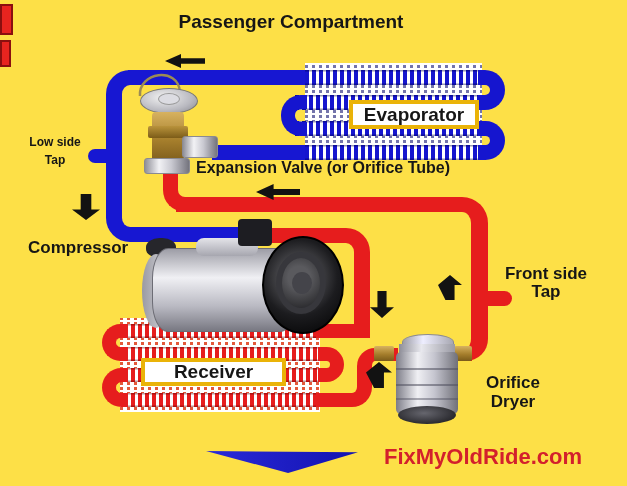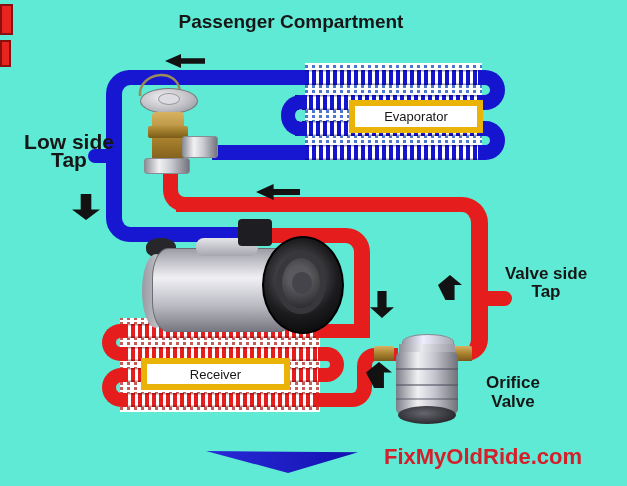--- a/index.html
+++ b/index.html
@@ -1,17 +1,17 @@
 <!DOCTYPE html>
 <html><head>
 <meta charset="utf-8">
 <style>
   html,body{margin:0;padding:0;background:#fff;}
   .stage{
-    position:relative;width:627px;height:486px;background:#5eead4;overflow:hidden;
+    position:relative;width:627px;height:486px;background:#fde047;overflow:hidden;
     font-family:"Liberation Sans", sans-serif;color:#161616;
   }
   .abs{position:absolute;}
   
   .pb{background:#1717d2;}           
   .pr{background:#e61d1d;}           
   .elb{position:absolute;background:transparent;box-sizing:border-box;border:0 solid #1717d2;}
   .elr{position:absolute;background:transparent;box-sizing:border-box;border:0 solid #e61d1d;}
   
   .fins-b{background-image:
@@ -27,22 +27,22 @@
       box-shadow:inset 0 1.5px 0 rgba(90,0,0,.4), inset 0 -1.5px 0 rgba(90,0,0,.4);}
   
   .ub{position:absolute;background:transparent;box-sizing:border-box;}
   .ub.left-b {border:14px solid #1515cf;border-right:none;border-radius:20px 0 0 20px;}
   .ub.right-b{border:15px solid #1515cf;border-left:none; border-radius:0 20px 20px 0;}
   .ub.left-r {border:14px solid #e61d1d;border-right:none;border-radius:20px 0 0 20px;}
   .ub.right-r{border:14px solid #e61d1d;border-left:none; border-radius:0 20px 20px 0;}
   
   .lbl{position:absolute;font-weight:bold;color:#161616;}
   .lbl.c{text-align:center;}
-  .boxlbl{position:absolute;background:#ffffff;border:6px solid #eab308;display:flex;
-      align-items:center;justify-content:center;font-weight:normal;font-size:13px;z-index:6;}
+  .boxlbl{position:absolute;background:#ffffff;border:4px solid #eab308;display:flex;
+      align-items:center;justify-content:center;font-weight:bold;font-size:19px;z-index:6;}
   
   .arw{position:absolute;background:#121212;z-index:7;}
   .a-left{clip-path:polygon(0 50%,40% 0,40% 31%,100% 31%,100% 69%,40% 69%,40% 100%);}
   .a-down{clip-path:polygon(31% 0,69% 0,69% 60%,100% 60%,50% 100%,0 60%,31% 60%);}
   .a-up{clip-path:polygon(50% 0,100% 40%,69% 40%,69% 100%,31% 100%,0 40%);}
   
   .metal{background:linear-gradient(90deg,#8f8f98,#f2f2f5 32%,#c9c9d1 60%,#74747e);}
   .brass{background:linear-gradient(180deg,#d7b260,#a57e2c 55%,#7a5a1a);}
   svg{position:absolute;overflow:visible;}
 </style>
@@ -146,35 +146,37 @@
                 background:radial-gradient(ellipse at 45% 40%,#66666e,#2b2b30 70%);"></div>
   </div>
 
   <div class="arw a-left" style="left:165px;top:54px;width:40px;height:14px;"></div>
   <div class="arw a-left" style="left:256px;top:184px;width:44px;height:16px;"></div>
   <div class="arw a-down" style="left:72px;top:194px;width:28px;height:26px;"></div>
   <div class="arw a-down" style="left:370px;top:291px;width:24px;height:27px;"></div>
   <div class="arw a-up" style="left:438px;top:275px;width:24px;height:25px;"></div>
   <div class="arw a-up" style="left:366px;top:362px;width:26px;height:26px;"></div>
 
-  <div class="lbl c" style="left:20px;top:133px;width:98px;font-size:21px;line-height:18px;">
+  <div class="lbl c" style="left:6px;top:133px;width:98px;font-size:12px;line-height:18px;">
     <span>Low side</span><br>
     <span>Tap</span>
   </div>
 
+  <div class="lbl" style="left:196px;top:159px;font-size:16px;white-space:nowrap;z-index:8;">Expansion Valve (or Orifice Tube)</div>
 
+  <div class="lbl" style="left:28px;top:238px;font-size:17px;">Compressor</div>
 
   <div class="lbl c" style="left:492px;top:265px;width:108px;font-size:17px;line-height:18px;">
-    <span>Valve side</span><br>
+    <span>Front side</span><br>
     <span>Tap</span>
   </div>
 
   <div class="lbl c" style="left:462px;top:373px;width:102px;font-size:17px;line-height:19px;">
     <span>Orifice</span><br>
-    <span>Valve</span>
+    <span>Dryer</span>
   </div>
 
   <div class="abs" style="left:206px;top:451px;width:152px;height:22px;background:linear-gradient(90deg,#2a2ad8,#1212b0);
               clip-path:polygon(0 0,100% 6%,54% 100%);"></div>
 
   <div class="abs" style="left:384px;top:444px;font-size:22px;font-weight:600;color:#d3202c;white-space:nowrap;">FixMyOldRide.com</div>
 
 </div>
 
 </body></html>

